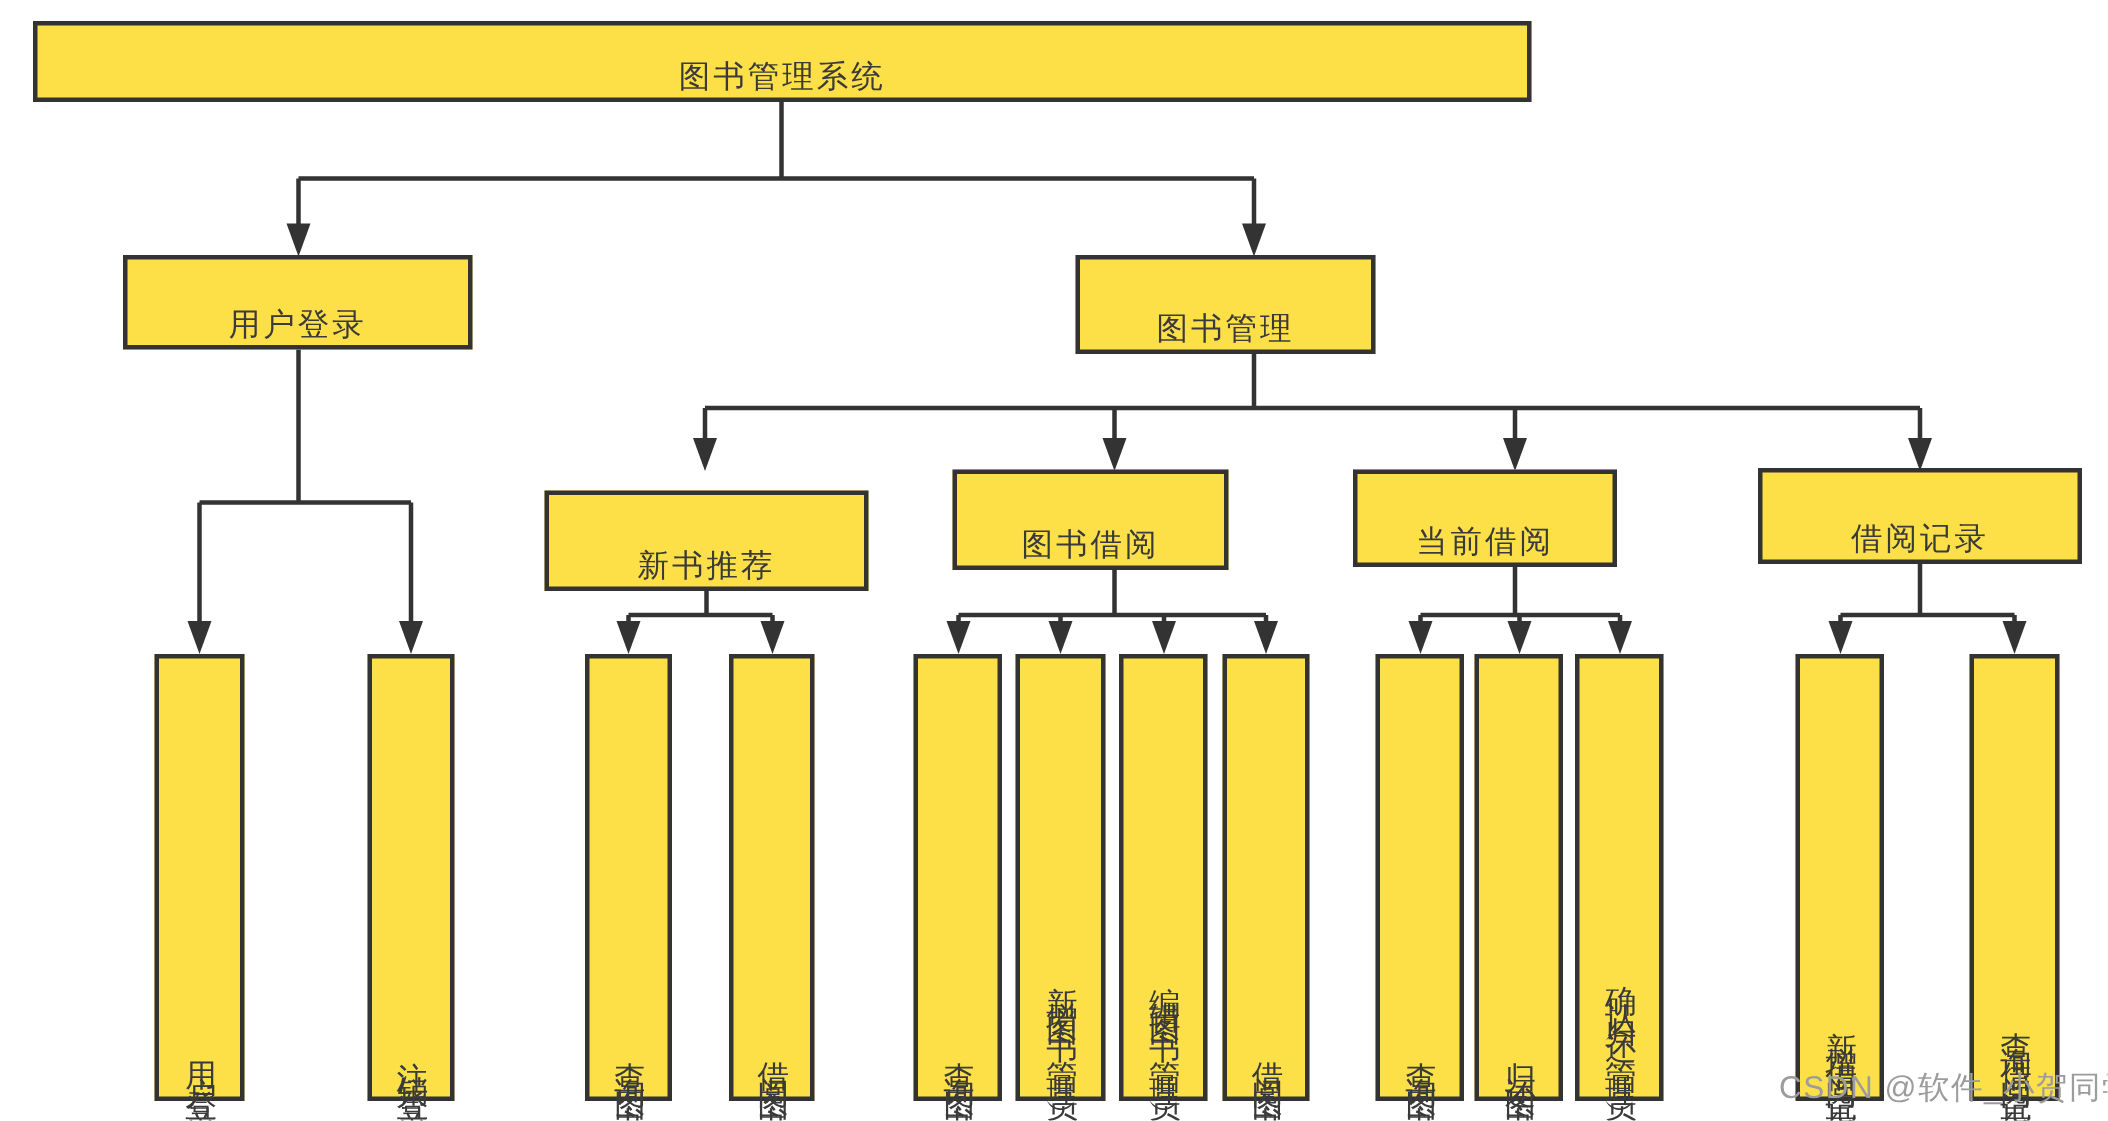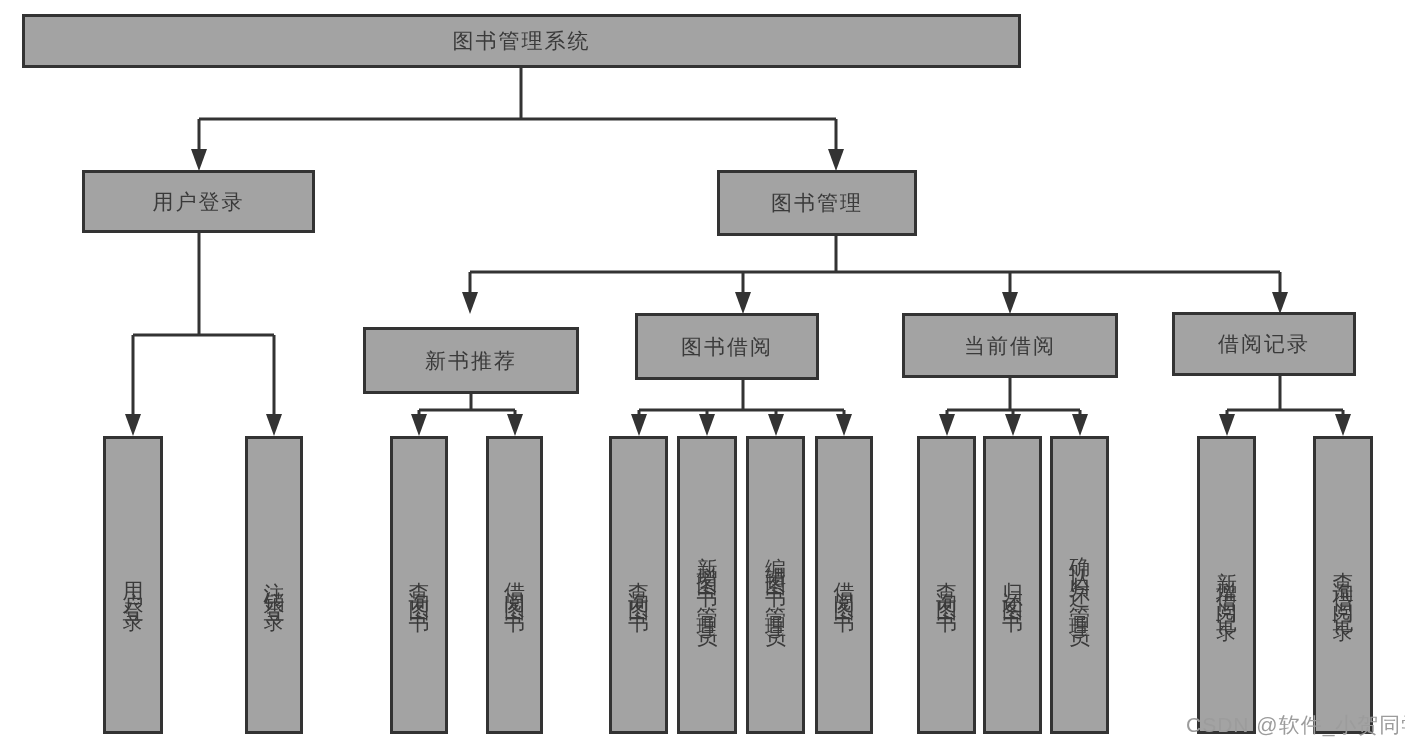--- a/index.html
+++ b/index.html
@@ -11,23 +11,23 @@
     font-family: "Liberation Sans", sans-serif;
   }
   #connectors {
     position: absolute; left: 0; top: 0;
     width: 1405px; height: 747px;
   }
   .box {
     position: absolute;
     box-sizing: border-box;
     border: 3px solid #333333;
-    background: #a3a3a3;
+    background: #fde047;
     display: flex;
-    align-items: center;
+    align-items: flex-end;
     justify-content: center;
     color: #3a3a3a;
   }
   .hbox span {
     font-size: 21px;
     letter-spacing: 2px;
     white-space: nowrap;
   }
   .vbox .vtext {
     writing-mode: vertical-rl;
@@ -115,24 +115,24 @@
 <div class="box hbox" style="left:717px; top:170px; width:200px; height:66px">
   <span>图书管理</span>
 </div>
 
 <div class="box hbox" style="left:363px; top:327px; width:216px; height:67px">
   <span>新书推荐</span>
 </div>
 <div class="box hbox" style="left:635px; top:313px; width:184px; height:67px">
   <span>图书借阅</span>
 </div>
-<div class="box hbox" style="left:902px; top:313px; width:216px; height:65px">
+<div class="box hbox" style="left:902px; top:313px; width:176px; height:65px">
   <span>当前借阅</span>
 </div>
-<div class="box hbox" style="left:1172px; top:312px; width:184px; height:64px">
+<div class="box hbox" style="left:1172px; top:312px; width:216px; height:64px">
   <span>借阅记录</span>
 </div>
 
 <div class="box vbox" style="left:103px; top:436px; width:60px; height:298px">
   <span class="vtext">用户登录</span>
 </div>
 <div class="box vbox" style="left:245px; top:436px; width:58px; height:298px">
   <span class="vtext">注销登录</span>
 </div>
 

